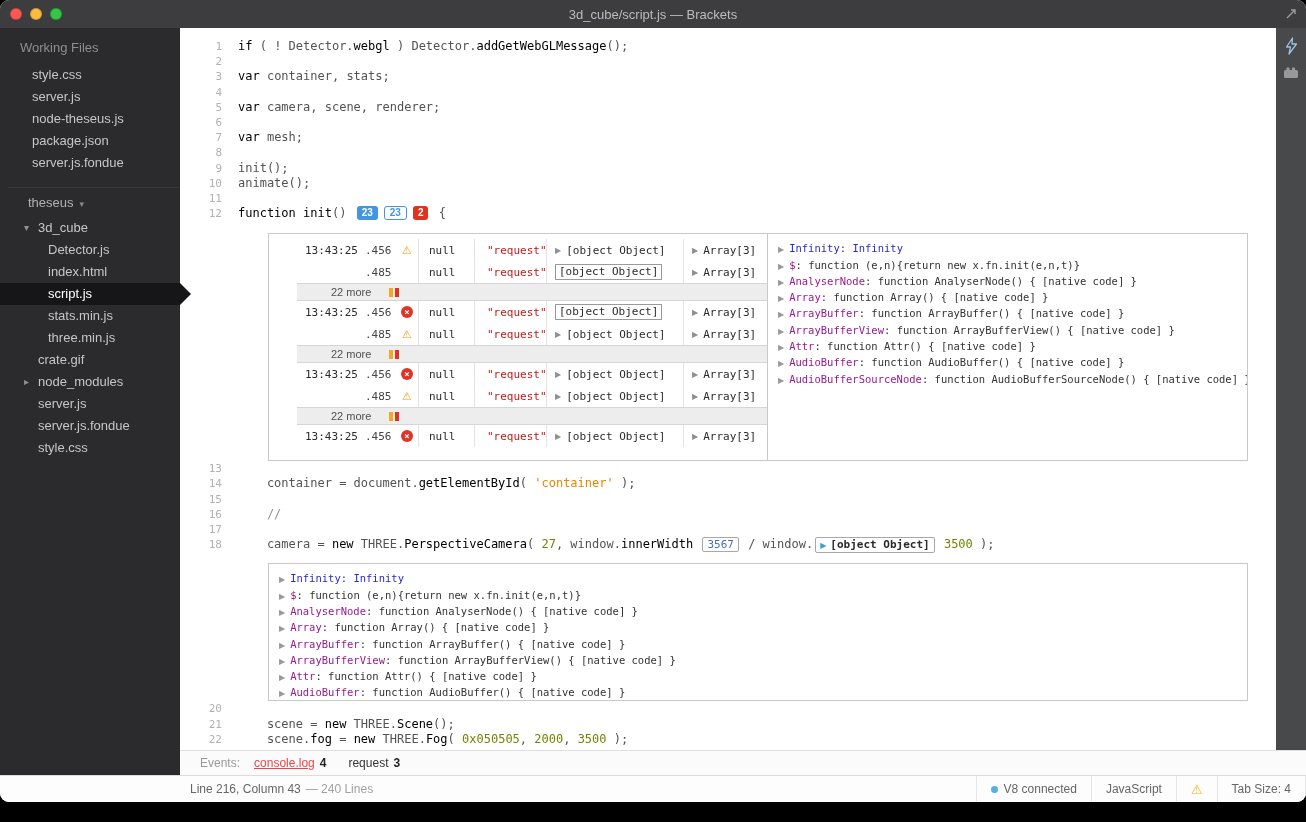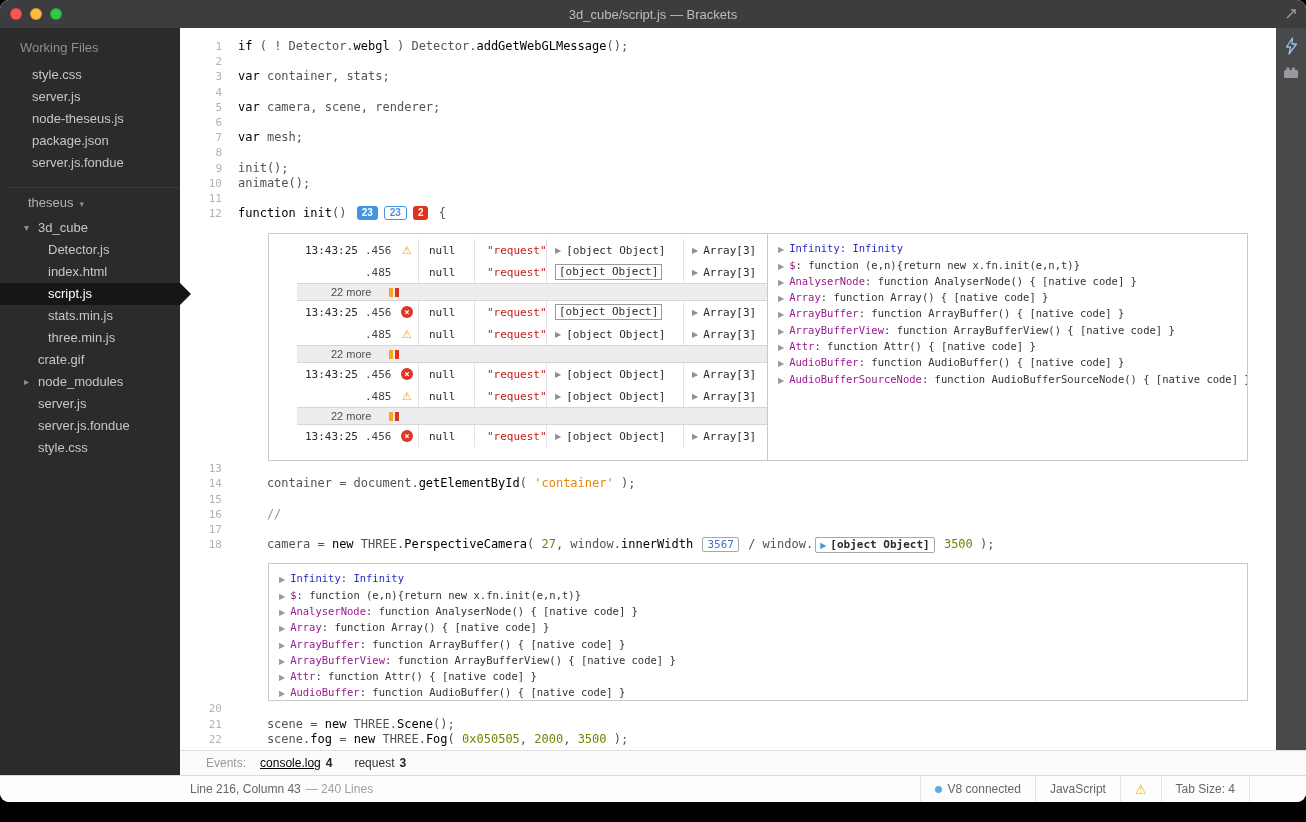--- a/index.html
+++ b/index.html
@@ -83,32 +83,32 @@
 
   .inspector{flex:1;min-width:0;border-left:1px solid #c9c9c9;padding:7px 4px 0 10px;font-family:"DejaVu Sans Mono",monospace;font-size:10.5px;line-height:14.3px;color:#333;overflow:hidden;}
   .inline-widget.insp .inspector{border-left:none;}
   .insp-line{white-space:pre;}
   .insp-arrow{color:#999;font-size:8px;margin-right:5px;font-family:"DejaVu Sans",sans-serif;}
   .insp-key{color:#991a8f;}
   .insp-val{color:#333;}
   .insp-line.blue .insp-key,.insp-line.blue .insp-val{color:#2a2ac4;}
 
   
-  .events-bar{height:25px;flex:none;background:#fbfbfb;border-top:1px solid #e0e0e0;display:flex;align-items:center;padding-left:26px;font-size:12px;}
+  .events-bar{height:25px;flex:none;background:#fbfbfb;border-top:1px solid #e0e0e0;display:flex;align-items:center;padding-left:20px;font-size:12px;}
   .ev-label{color:#9a9a9a;margin-right:14px;}
   .ev-filter{margin-right:22px;cursor:pointer;}
-  .ev-name.green{color:#000000;text-decoration:underline;margin-top:32px;}
+  .ev-name.green{color:#ef4444;text-decoration:underline;margin-top:32px;}
   .ev-name.dark{color:#333;}
   .ev-count{font-weight:bold;color:#222;margin-left:5px;}
 
   
   .statusbar{height:27px;flex:none;background:#fdfdfd;border-top:1px solid #dcdcdc;display:flex;align-items:stretch;font-size:12px;color:#666;}
   .sb-left{display:flex;align-items:center;padding-left:190px;gap:5px;}
   .sb-left .dim{color:#a0a0a0;}
-  .sb-right{margin-left:auto;display:flex;align-items:stretch;padding-right:56px;}
+  .sb-right{margin-left:auto;display:flex;align-items:stretch;}
   .sb-item{display:flex;align-items:center;padding:0 14px;border-left:1px solid #e6e6e6;}
   .sb-item:last-child{border-right:1px solid #e6e6e6;}
   .v8-dot{width:7px;height:7px;border-radius:50%;background:#54aee8;margin-right:6px;display:inline-block;}
   .sb-warn{color:#f2b01e;font-size:13px;font-family:"DejaVu Sans",sans-serif;}
 </style>
 </head>
 <body>
 
 <div id="window">
 

